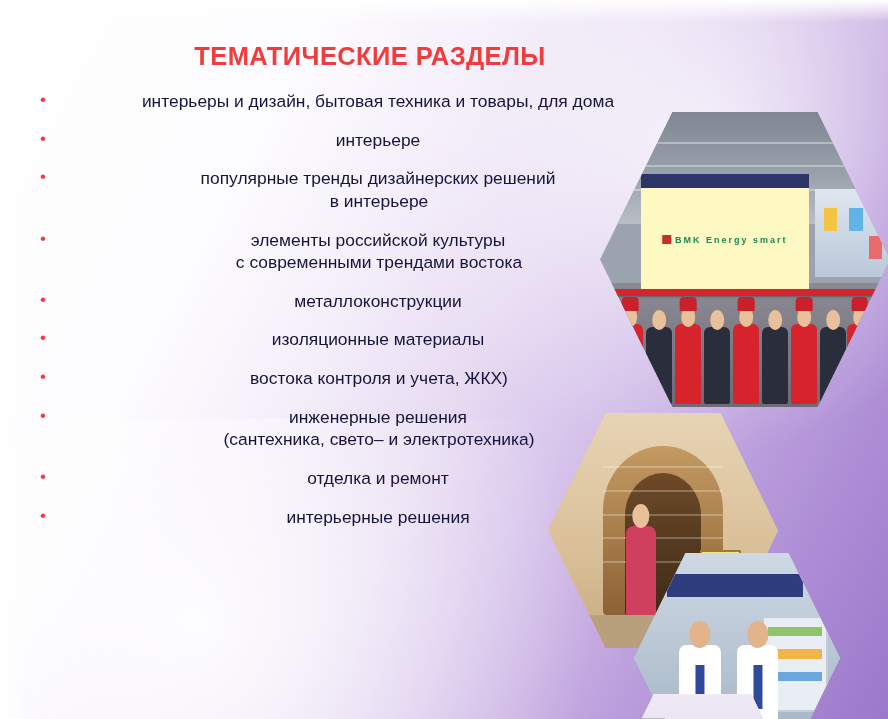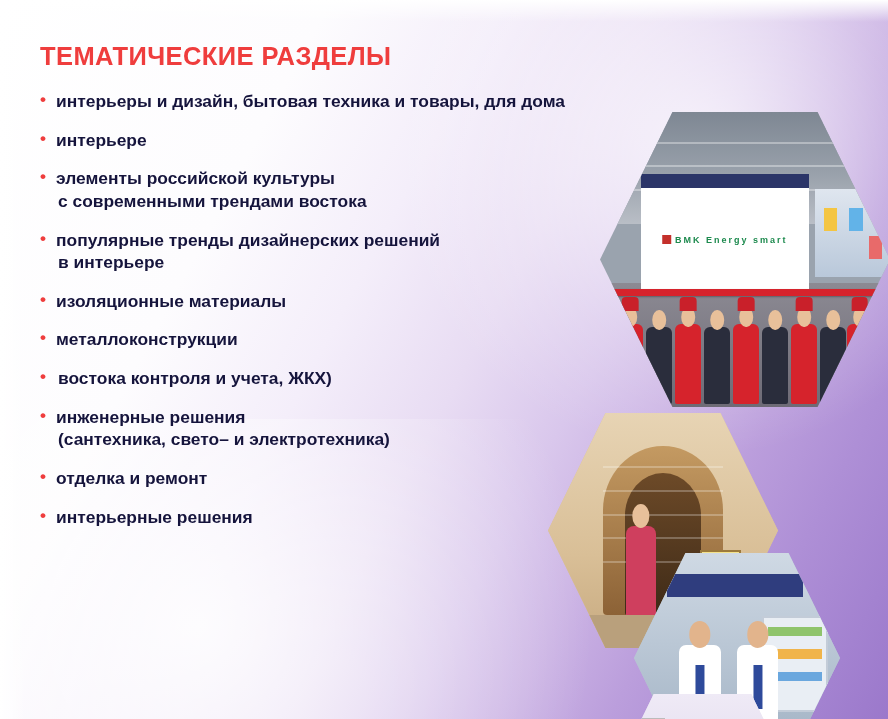--- a/index.html
+++ b/index.html
@@ -66,41 +66,42 @@
     background: linear-gradient(180deg, #ffffff 0%, rgba(255,255,255,0) 100%);
     pointer-events: none;
   }
 
   
   .content {
     position: absolute;
     left: 40px;
     top: 42px;
     width: 660px;
+    text-align: center;
   }
 
   .title {
     color: #ef3d3d;
     font-size: 25.5px;
     font-weight: bold;
     letter-spacing: 0.4px;
     margin: 0 0 20px 0;
     line-height: 1.1;
   }
 
   ul.sections {
     list-style: none;
     margin: 0;
     padding: 0;
   }
   ul.sections li {
     position: relative;
     color: #15143c;
     font-size: 17.4px;
-    font-weight: bold;
+    font-weight: normal;
     line-height: 1.30;
     padding-left: 16px;
     margin-bottom: 16px;
   }
   ul.sections li::before {
     content: "•";
     position: absolute;
     left: 0;
     top: -1px;
     color: #ef3d3d;
@@ -135,21 +136,21 @@
   .h1-truss {
     position: absolute; left: 0; right: 0; top: 10%;
     height: 2px; background: rgba(255,255,255,0.35);
   }
   .h1-truss.t2 { top: 18%; }
   .h1-truss.t3 { top: 26%; }
   .h1-booth {
     position: absolute;
     left: 14%; top: 21%;
     width: 58%; height: 36%;
-    background: #ffffff;
+    background: #fef9c3;
     border-top: 14px solid #2b3568;
   }
   .h1-booth-logo {
     position: absolute;
     left: 50%; top: 44%;
     transform: translateX(-50%);
     font-size: 9px;
     letter-spacing: 2px;
     font-weight: bold;
     color: #1d8a4e;
@@ -441,32 +442,32 @@
     <h1 class="title">ТЕМАТИЧЕСКИЕ РАЗДЕЛЫ</h1>
 
     <ul class="sections">
       <li>
         <span>интерьеры и дизайн, бытовая техника и товары, для дома</span>
       </li>
       <li>
         <span>интерьере</span>
       </li>
       <li>
+        <span>популярные тренды дизайнерских решений</span>
+        <span class="l2">в интерьере</span>
+      </li>
+      <li>
         <span>элементы российской культуры</span>
         <span class="l2">с современными трендами востока</span>
       </li>
       <li>
-        <span>популярные тренды дизайнерских решений</span>
-        <span class="l2">в интерьере</span>
+        <span>металлоконструкции</span>
       </li>
       <li>
         <span>изоляционные материалы</span>
-      </li>
-      <li>
-        <span>металлоконструкции</span>
       </li>
       <li>
         <span class="l2">востока контроля и учета, ЖКХ)</span>
       </li>
       <li>
         <span>инженерные решения</span>
         <span class="l2">(сантехника, свето– и электротехника)</span>
       </li>
       <li>
         <span>отделка и ремонт</span>

